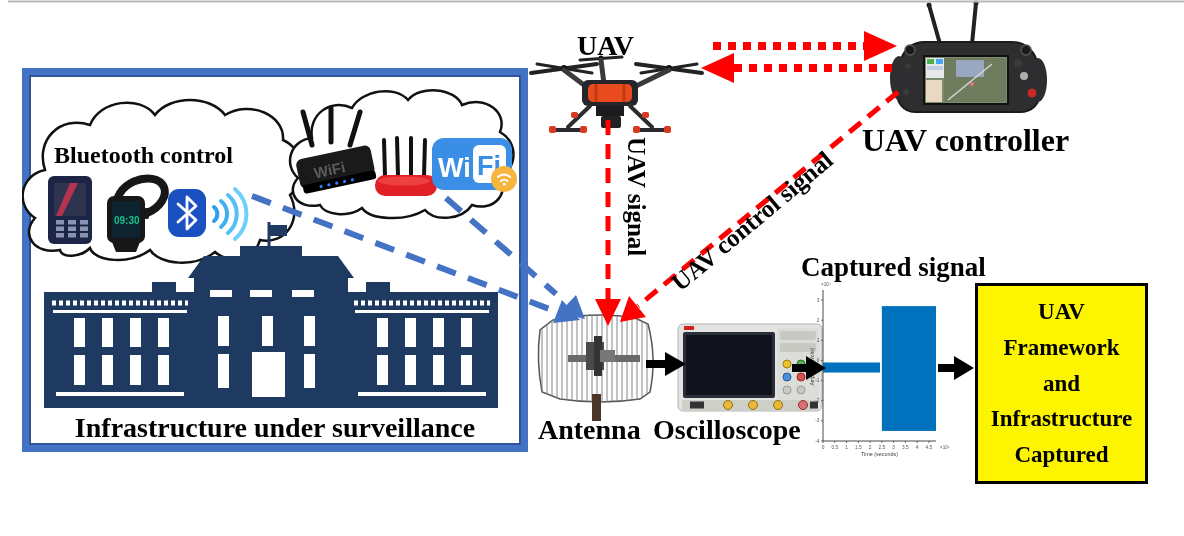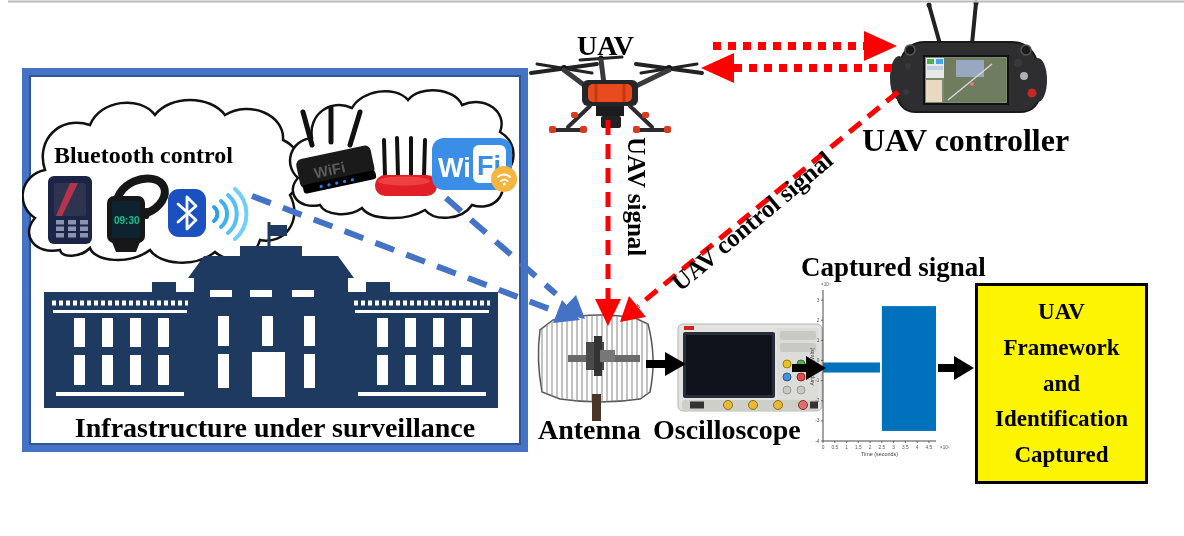--- a/index.html
+++ b/index.html
@@ -395,17 +395,17 @@
   <div class="lbl" style="left:54px;top:143px;font-size:24px;">Bluetooth control</div>
   <div class="lbl" style="left:22px;top:414px;width:506px;text-align:center;font-size:28px;">Infrastructure under surveillance</div>
   <div class="lbl" style="left:538px;top:416px;font-size:28px;">Antenna</div>
   <div class="lbl" style="left:653px;top:416px;font-size:28px;">Oscilloscope</div>
   <div class="lbl" style="left:787px;top:254px;font-size:27px;margin-left:14px;">Captured signal</div>
 
   <div class="framework">
     <div>UAV</div>
     <div>Framework</div>
     <div>and</div>
-    <div>Identification</div>
+    <div>Infrastructure</div>
     <div>Captured</div>
   </div>
 
 </div>
 
 </body></html>

